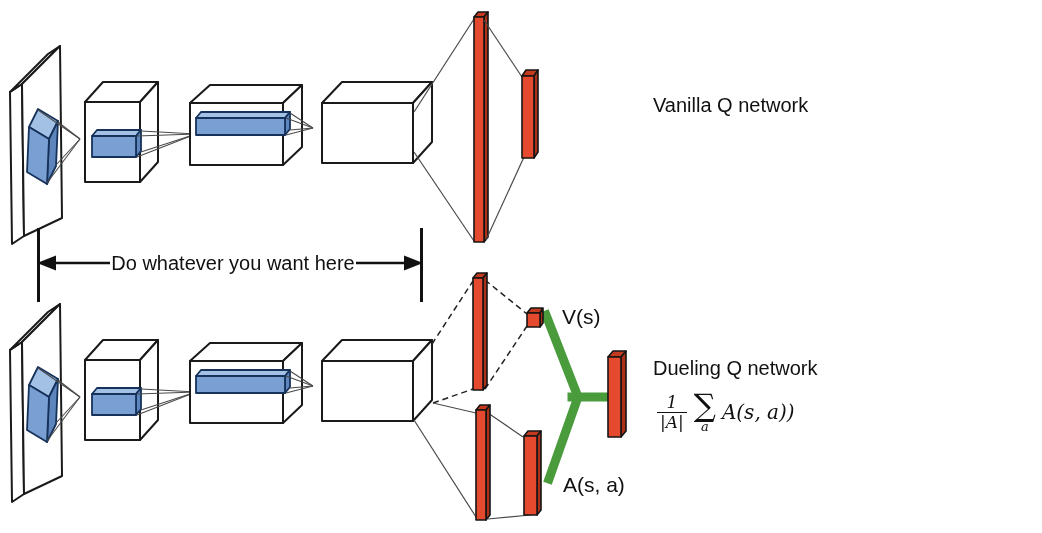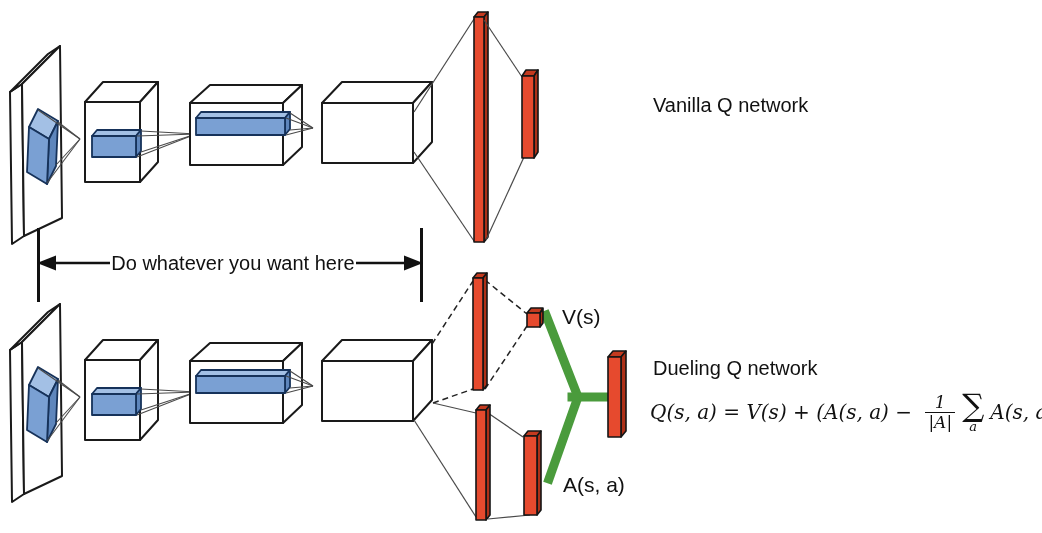--- a/index.html
+++ b/index.html
@@ -195,21 +195,20 @@
         <polygon class="red-f" points="608,357 621,357 621,437 608,437"></polygon>
       </g>
 
       <text class="lbl-sm" x="562" y="324">V(s)</text>
       <text class="lbl-sm" x="563" y="492">A(s, a)</text>
       <text class="lbl" x="653" y="375">Dueling Q network</text>
     </g>
   </svg>
 
   <div class="formula">
-    <span class="f-main">Q(s, a) = V(s) + (A(s, a) − </span>
     <span class="f-frac">
       <span class="f-num">1</span>
       <span class="f-den">|A|</span>
     </span>
     <span class="f-sum">
       <span class="f-sigma">∑</span>
       <span class="f-sub">a</span>
     </span>
     <span class="f-main">A(s, a))</span>
   </div>

